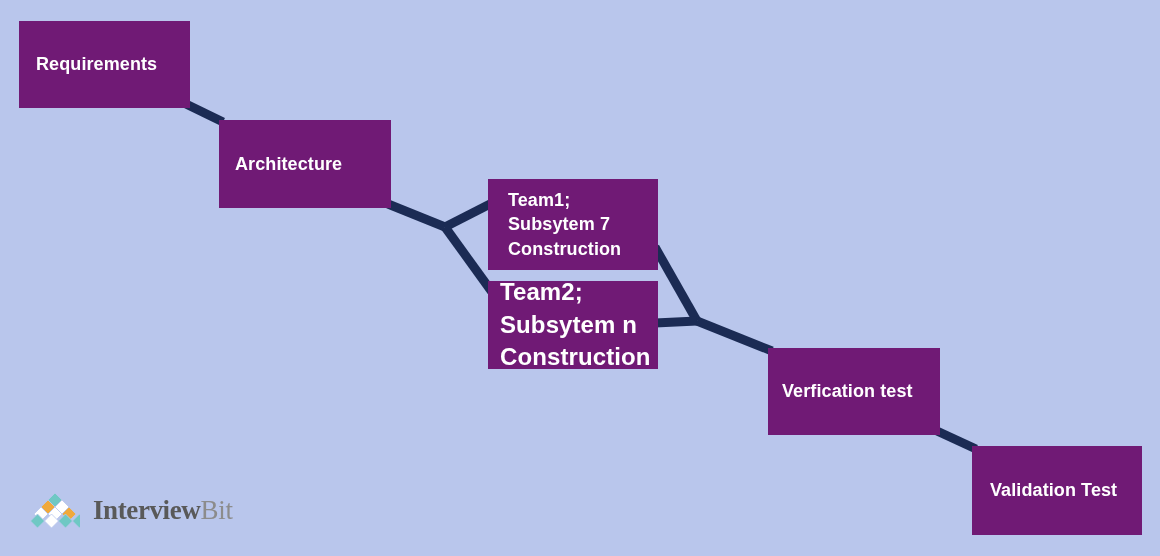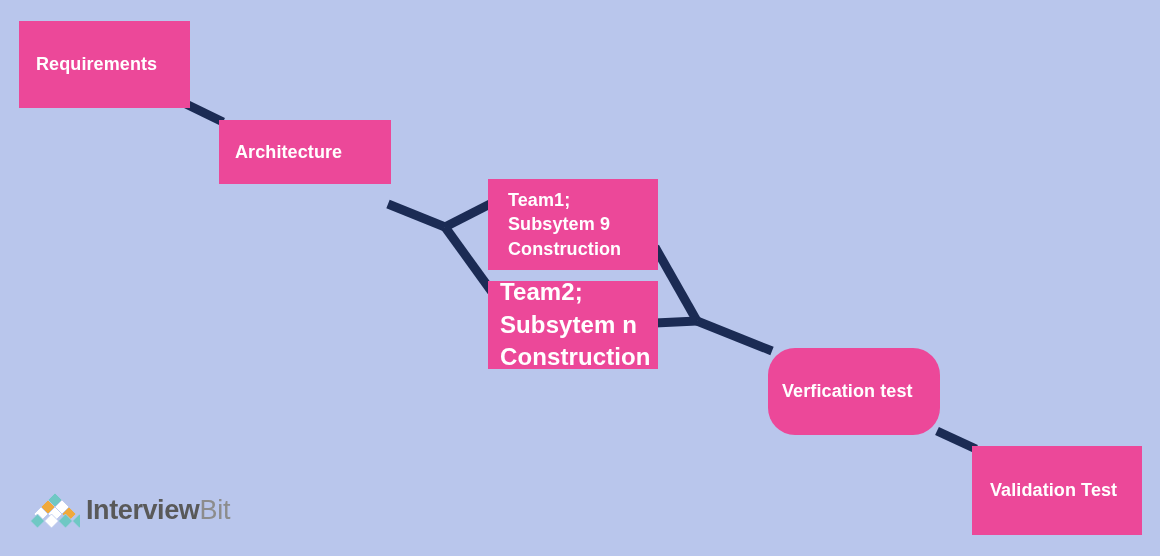--- a/index.html
+++ b/index.html
@@ -21,21 +21,21 @@
   #connector-layer {
     position: absolute;
     left: 0;
     top: 0;
     width: 1160px;
     height: 556px;
     pointer-events: none;
   }
   .node {
     position: absolute;
-    background: #ec4899;
+    background: #701a75;
     color: #ffffff;
     box-sizing: border-box;
     display: flex;
     flex-direction: column;
     justify-content: center;
     font-family: "Liberation Sans", sans-serif;
     font-weight: bold;
     letter-spacing: 0.1px;
     z-index: 3;
   }
@@ -43,34 +43,34 @@
     display: block;
     white-space: pre;
     line-height: 1.36;
   }
   
   #node-requirements {
     left: 19px;  top: 21px;  width: 171px; height: 87px;
     padding-left: 17px; font-size: 18px;
   }
   #node-architecture {
-    left: 219px; top: 120px; width: 172px; height: 64px;
+    left: 219px; top: 120px; width: 172px; height: 88px;
     padding-left: 16px; font-size: 18px;
   }
   #node-team1 {
     left: 488px; top: 179px; width: 170px; height: 91px;
     padding-left: 20px; font-size: 18px;
   }
   #node-team2 {
     left: 488px; top: 281px; width: 170px; height: 88px;
     padding-left: 12px; font-size: 24px;
   }
   #node-verification {
     left: 768px; top: 348px; width: 172px; height: 87px;
-    padding-left: 14px; font-size: 18px; border-radius: 27px;
+    padding-left: 14px; font-size: 18px;
   }
   #node-validation {
     left: 972px; top: 446px; width: 170px; height: 89px;
     padding-left: 18px; font-size: 18px;
   }
 
   
   #logo {
     position: absolute;
     left: 30px;
@@ -79,22 +79,22 @@
     display: flex;
     align-items: center;
     z-index: 4;
   }
   #logo-mark {
     width: 50px;
     height: 40px;
     display: block;
   }
   #logo-wordmark {
-    margin-left: 6px;
-    font-family: Liberation Sans, sans-serif;
+    margin-left: 13px;
+    font-family: Liberation Serif, serif;
     font-size: 27px;
     line-height: 1;
     white-space: pre;
     user-select: none;
   }
   #logo-word-interview {
     font-weight: bold;
     color: #595959;
     letter-spacing: -0.4px;
   }
@@ -125,21 +125,21 @@
   <div class="node" id="node-requirements">
     <span class="node-line">Requirements</span>
   </div>
 
   <div class="node" id="node-architecture">
     <span class="node-line">Architecture</span>
   </div>
 
   <div class="node" id="node-team1">
     <span class="node-line">Team1;</span>
-    <span class="node-line">Subsytem 9</span>
+    <span class="node-line">Subsytem 7</span>
     <span class="node-line">Construction</span>
   </div>
 
   <div class="node" id="node-team2">
     <span class="node-line">Team2;</span>
     <span class="node-line">Subsytem n</span>
     <span class="node-line">Construction</span>
   </div>
 
   <div class="node" id="node-verification">

